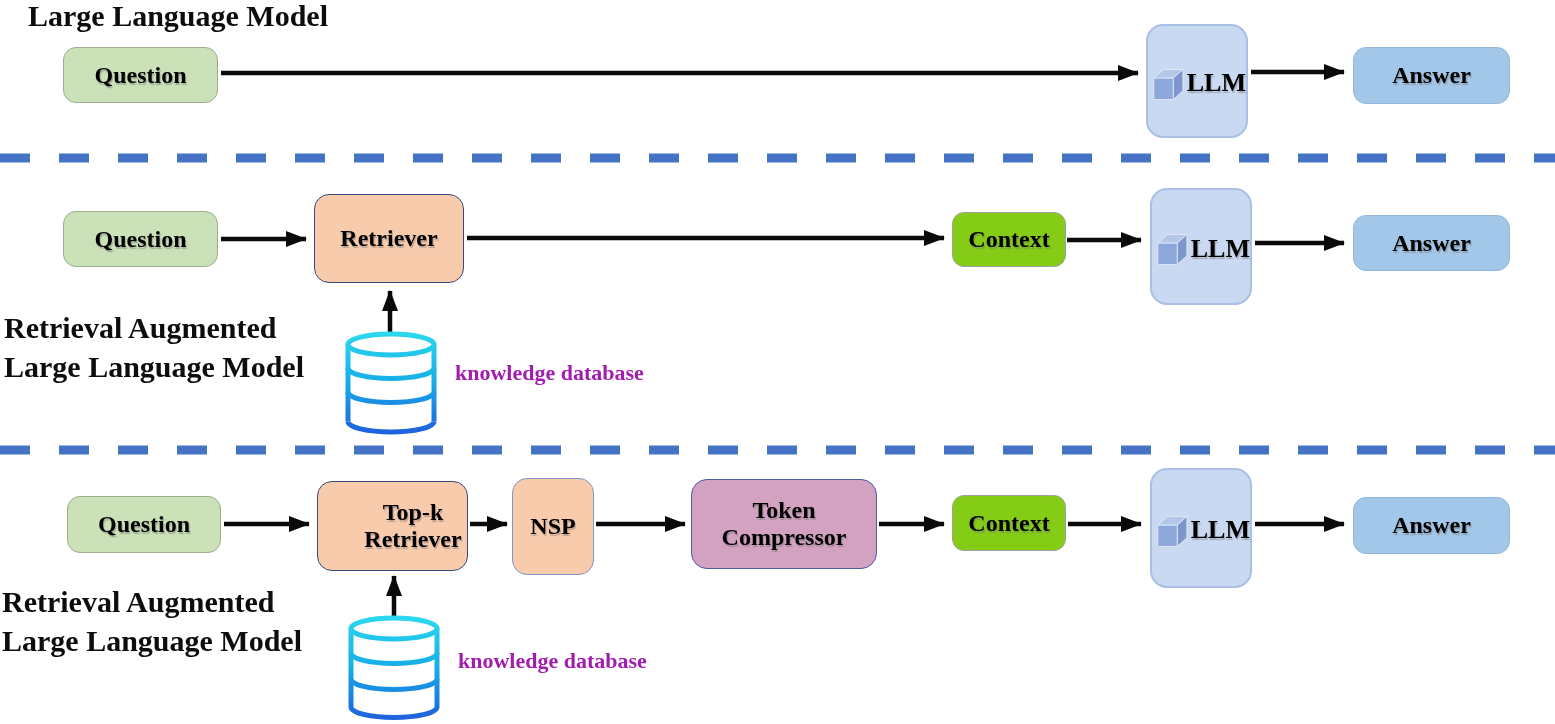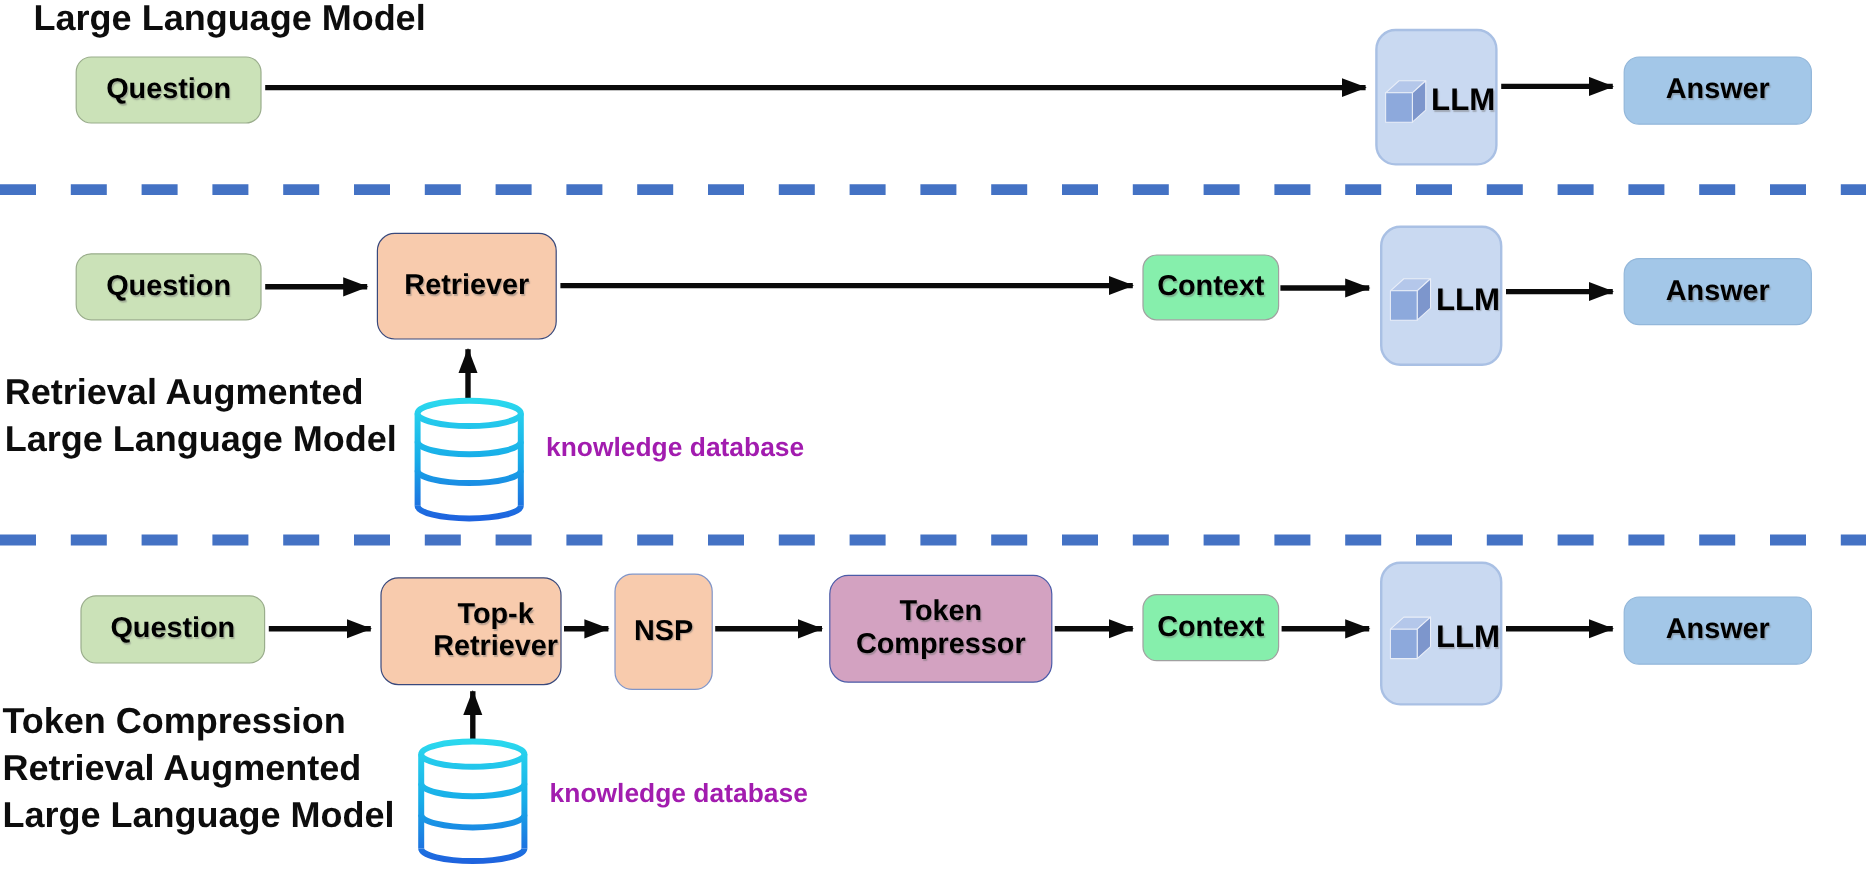--- a/index.html
+++ b/index.html
@@ -2,21 +2,21 @@
 <html><head>
 <meta charset="utf-8">
 <style>
   html, body { margin: 0; padding: 0; background: #ffffff; }
   .canvas {
     position: relative;
     width: 1555px;
     height: 724px;
     background: #ffffff;
     overflow: hidden;
-    font-family: Liberation Sans, sans-serif;
+    font-family: Liberation Serif, serif;
   }
   .overlay {
     position: absolute;
     left: 0; top: 0;
     width: 1555px; height: 724px;
     pointer-events: none;
   }
   .box {
     position: absolute;
     display: flex;
@@ -28,21 +28,21 @@
     text-align: center;
     line-height: 1.12;
     font-size: 24px;
     text-shadow: 1px 1.5px 1px rgba(110,110,110,0.45);
     box-sizing: border-box;
   }
   .green  { background: #cbe2b8; border: 1.5px solid #9aad8c; border-radius: 13px; text-align: center; }
   .orange { background: #f8cbad; border: 1.5px solid #39497c; border-radius: 15px; }
   .orange-lt { background: #f8cbad; border: 1.5px solid #8095c8; border-radius: 15px; }
   .pink   { background: #d3a2c1; border: 1.5px solid #4b5ba8; border-radius: 16px; align-items: center; }
-  .gray   { background: #86efac; border: 1.5px solid #a0a0a0; border-radius: 12px; }
+  .gray   { background: #84cc16; border: 1.5px solid #a0a0a0; border-radius: 12px; }
   .blue   { background: #a3c7e8; border: 1.5px solid #93b7da; border-radius: 13px; }
   .llmbox {
     position: absolute;
     background: #c9d9f1;
     border: 2px solid #a9c0e4;
     border-radius: 17px;
     display: flex;
     flex-direction: row;
     align-items: center;
     justify-content: flex-start;
@@ -181,21 +181,20 @@
     <div class="llm-label">LLM</div>
   </div>
 
   <div class="box blue" style="left:1353px; top:215px; width:157px; height:56px;">
     <span>Answer</span>
   </div>
 
   <div class="db-label" style="left:455px; top:360px;">knowledge database</div>
 
   <div class="section-title" style="left:2px; top:582px;">
-    <div>Token Compression</div>
     <div>Retrieval Augmented</div>
     <div>Large Language Model</div>
   </div>
 
   <div class="box green" style="left:67px; top:496px; width:154px; height:57px;">
     <span>Question</span>
   </div>
 
   <div class="box orange" style="left:317px; top:481px; width:151px; height:90px;padding-left:41px;">
     <span>Top-k</span>

